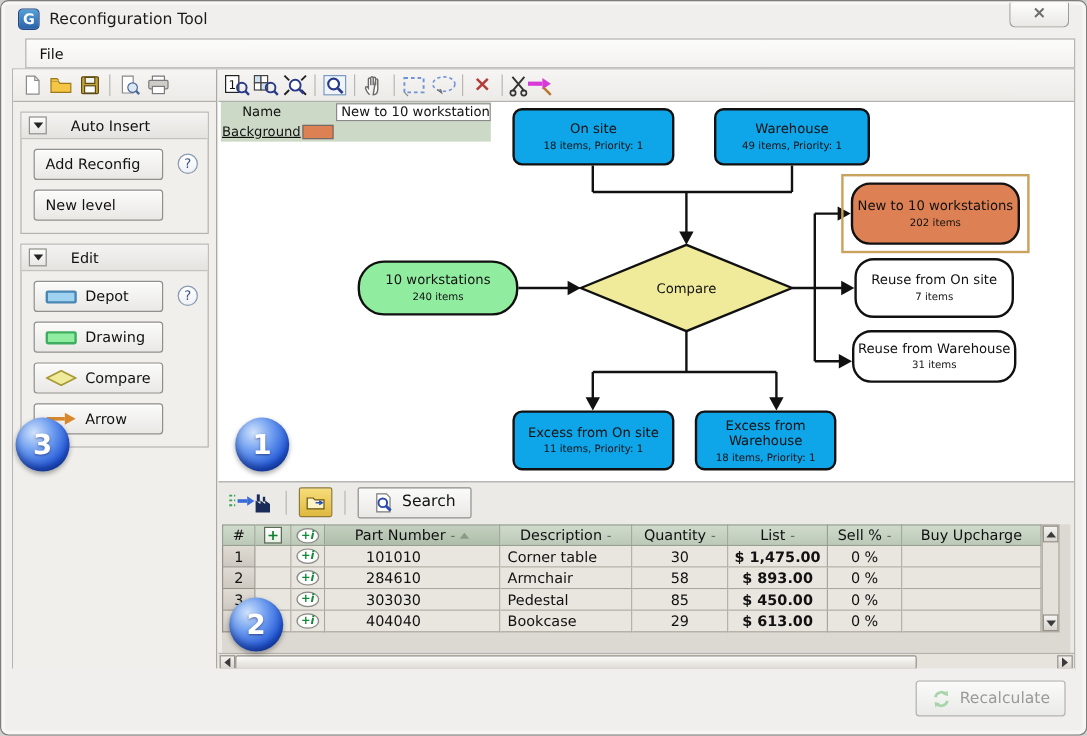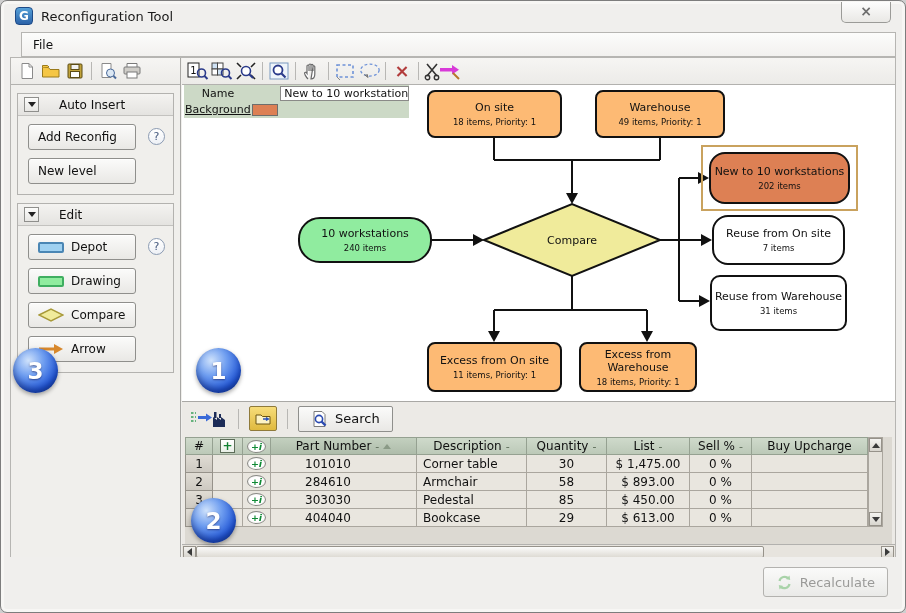--- a/index.html
+++ b/index.html
@@ -66,21 +66,21 @@
   .props .name-field { width:152px; height:15px; background:#fff; border:1px solid #8a8a88; font-size:11px;
     padding:0 3px; line-height:13px; overflow:hidden; white-space:nowrap; }
   .props .row2 { display:flex; align-items:center; height:15px; }
   .props .lbl-bg { width:64px; text-align:left; text-decoration:underline; padding-left:1px; }
   .props .bg-swatch { width:26px; height:12px; border:1px solid #6e6e6c; margin-left:4px; }
 
   .node { position:absolute; border:2px solid #111; display:flex; flex-direction:column;
     align-items:center; justify-content:center; text-align:center; z-index:2; }
   .node .t { font-size:11px; color:#111; }
   .node .s { font-size:8.5px; color:#111; margin-top:3px; }
-  .n-blue { background:#fdba74; border-radius:8px; }
+  .n-blue { background:#0ea5e9; border-radius:8px; }
   .n-green { background:#90ec9f; border-radius:22px; }
   .n-orange { background:#dd8054; border-radius:16px; }
   .n-white { background:#ffffff; border-radius:16px; }
   .sel-rect { position:absolute; border:2px solid #c9a25e; background:transparent; z-index:1; }
   .compare-label { position:absolute; z-index:2; font-size:11px; color:#111; text-align:center; }
 
   
   .bottom-panel { position:absolute; left:0; right:0; bottom:14px; height:143px;
     background:#eceae6; border-top:1px solid #a9a8a5; }
   .bp-tb { display:flex; align-items:center; height:33px; padding:0 6px; gap:4px; }
@@ -99,21 +99,21 @@
   .fglyph { font-size:11px; color:#5a6a56; }
   .sort-tri { width:0; height:0; border-left:4px solid transparent; border-right:4px solid transparent;
     border-bottom:5px solid #8a9a86; }
   .dcell { background:#e9e6df; border:1px solid #aaa69e; border-left:none; border-top:none;
     font-size:12px; color:#111; display:flex; align-items:center; overflow:hidden; }
   .dcell:first-child { border-left:1px solid #aaa69e; }
   .numcell { background:linear-gradient(#e0dcd4,#cdc9c1); border:1px solid #96928a; border-top:none;
     font-size:12px; color:#111; display:flex; align-items:center; justify-content:center; }
   .c-num { width:28px; } .c-add { width:30px; } .c-info { width:28px; justify-content:center; }
   .c-part { width:146px; padding-left:34px; } .c-desc { width:110px; padding-left:6px; }
-  .c-qty { width:80px; justify-content:center; } .c-list { width:83px; justify-content:center; }
+  .c-qty { width:80px; justify-content:center; } .c-list { width:83px; justify-content:center;font-weight:bold; }
   .c-sell { width:62px; justify-content:center; } .c-buy { width:116px; }
   .plus-box { width:15px; height:14px; border:1px solid #5c6c58; background:linear-gradient(#ffffff,#e8efe6);
     color:#108030; font-size:12px; font-weight:bold; line-height:12px; text-align:center; }
   .info-oval { width:19px; height:13px; border-radius:50%; border:1px solid #8a8a86;
     background:radial-gradient(#ffffff 55%,#dcdcd8); color:#0f8a35; font-size:9.5px; font-weight:bold;
     text-align:center; line-height:12px; font-style:italic; }
 
   .vscroll { position:absolute; width:15px; height:90px; background:#e4e1da; border:1px solid #aaa69e; }
   .sb-btn { position:absolute; left:0; width:13px; height:14px; background:linear-gradient(#f4f3f0,#d8d5ce);
     border:1px solid #96928a; display:flex; align-items:center; justify-content:center; }
@@ -373,21 +373,21 @@
         </div>
         <div class="sel-rect" style="left:519px; top:60px; width:157px; height:66px;"></div>
         <div class="node n-orange" style="left:527px; top:67px; width:141px; height:52px;">
           <span class="t">New to 10 workstations</span>
           <span class="s">202 items</span>
         </div>
         <div class="node n-white" style="left:530px; top:130px; width:133px; height:50px;">
           <span class="t">Reuse from On site</span>
           <span class="s">7 items</span>
         </div>
-        <div class="node n-white" style="left:528px; top:190px; width:137px; height:56px;border-radius:10px;">
+        <div class="node n-white" style="left:528px; top:190px; width:137px; height:44px;">
           <span class="t">Reuse from Warehouse</span>
           <span class="s">31 items</span>
         </div>
         <div class="node n-green" style="left:116px; top:132px; width:134px; height:46px;">
           <span class="t">10 workstations</span>
           <span class="s">240 items</span>
         </div>
         <div class="node n-blue" style="left:245px; top:257px; width:135px; height:50px;">
           <span class="t">Excess from On site</span>
           <span class="s">11 items, Priority: 1</span>

